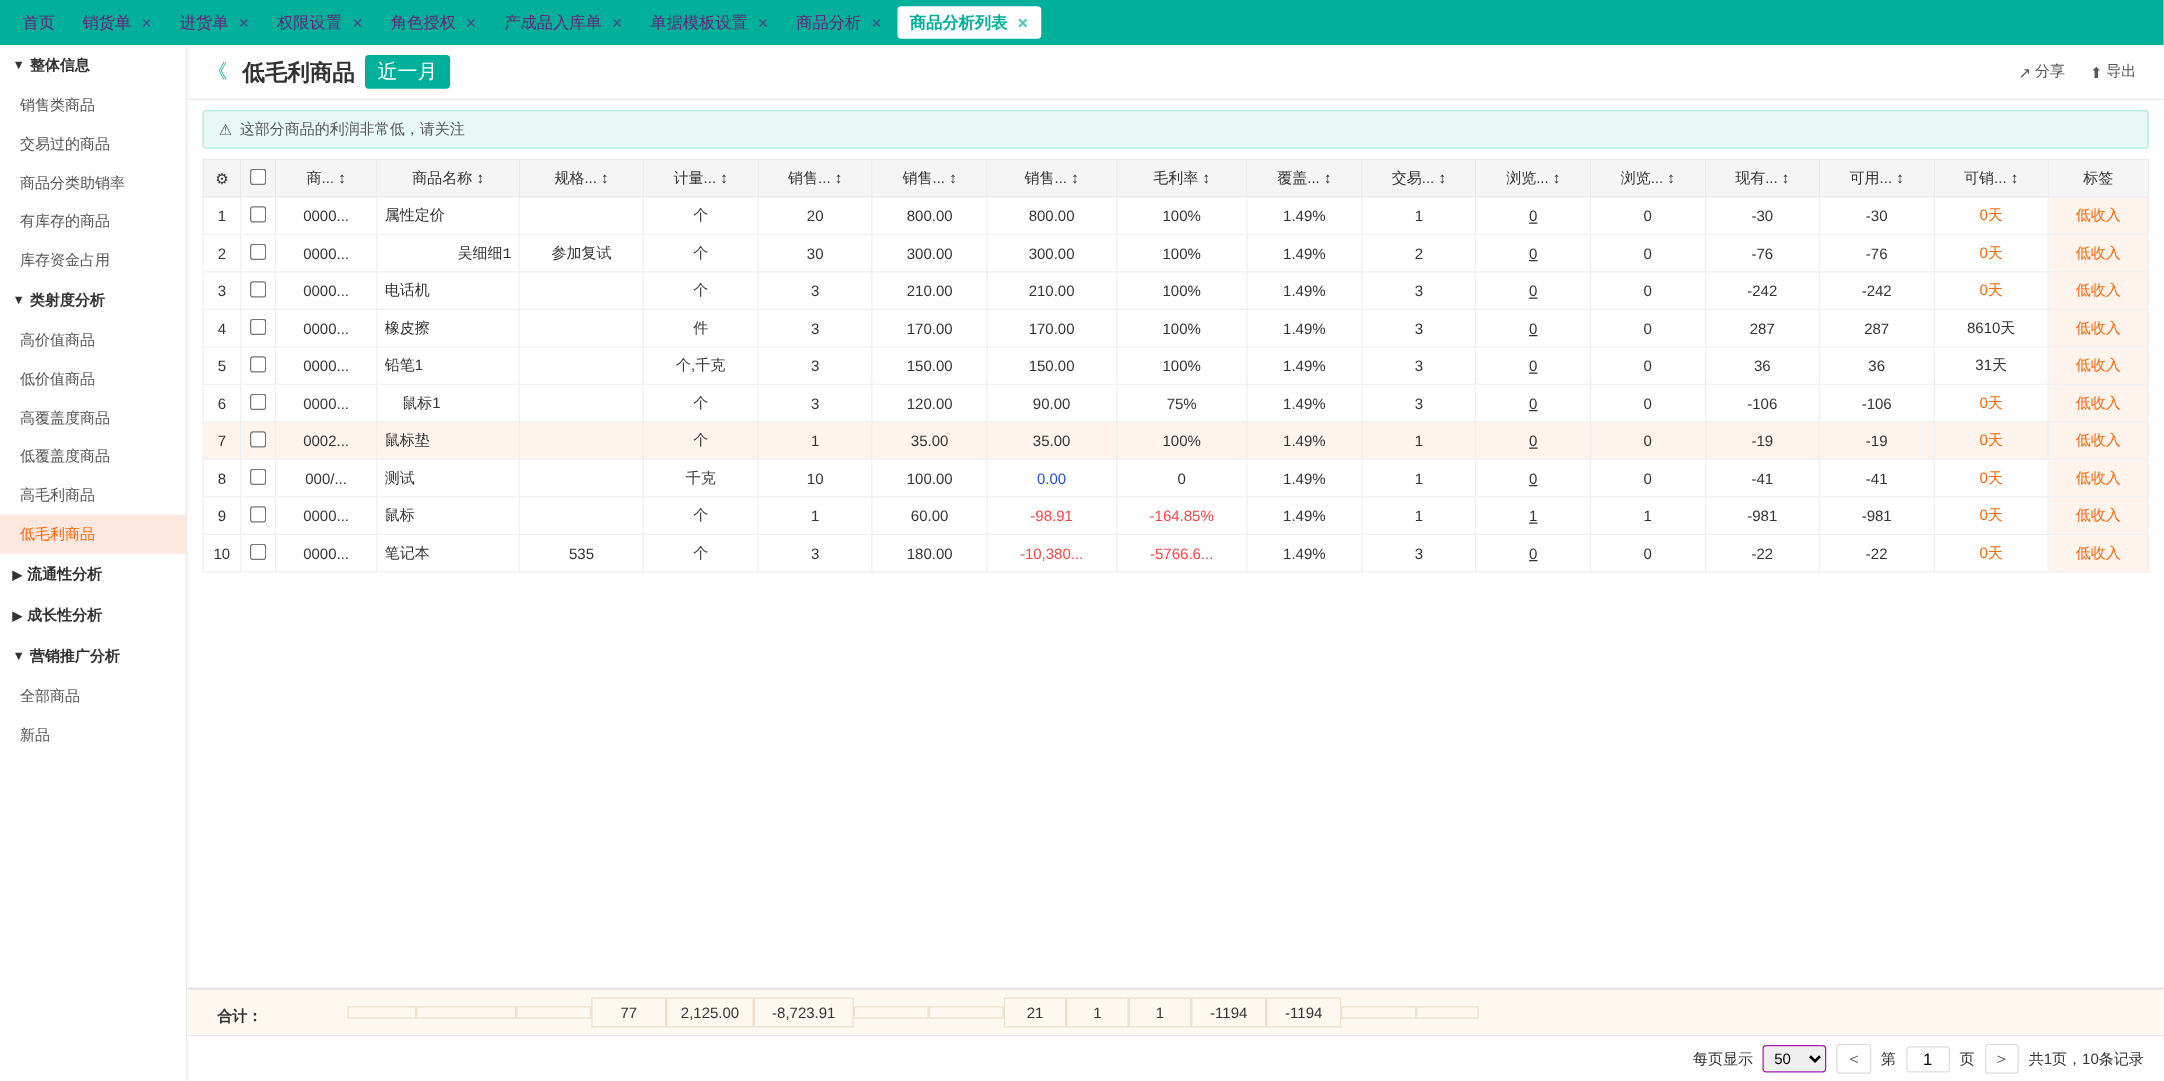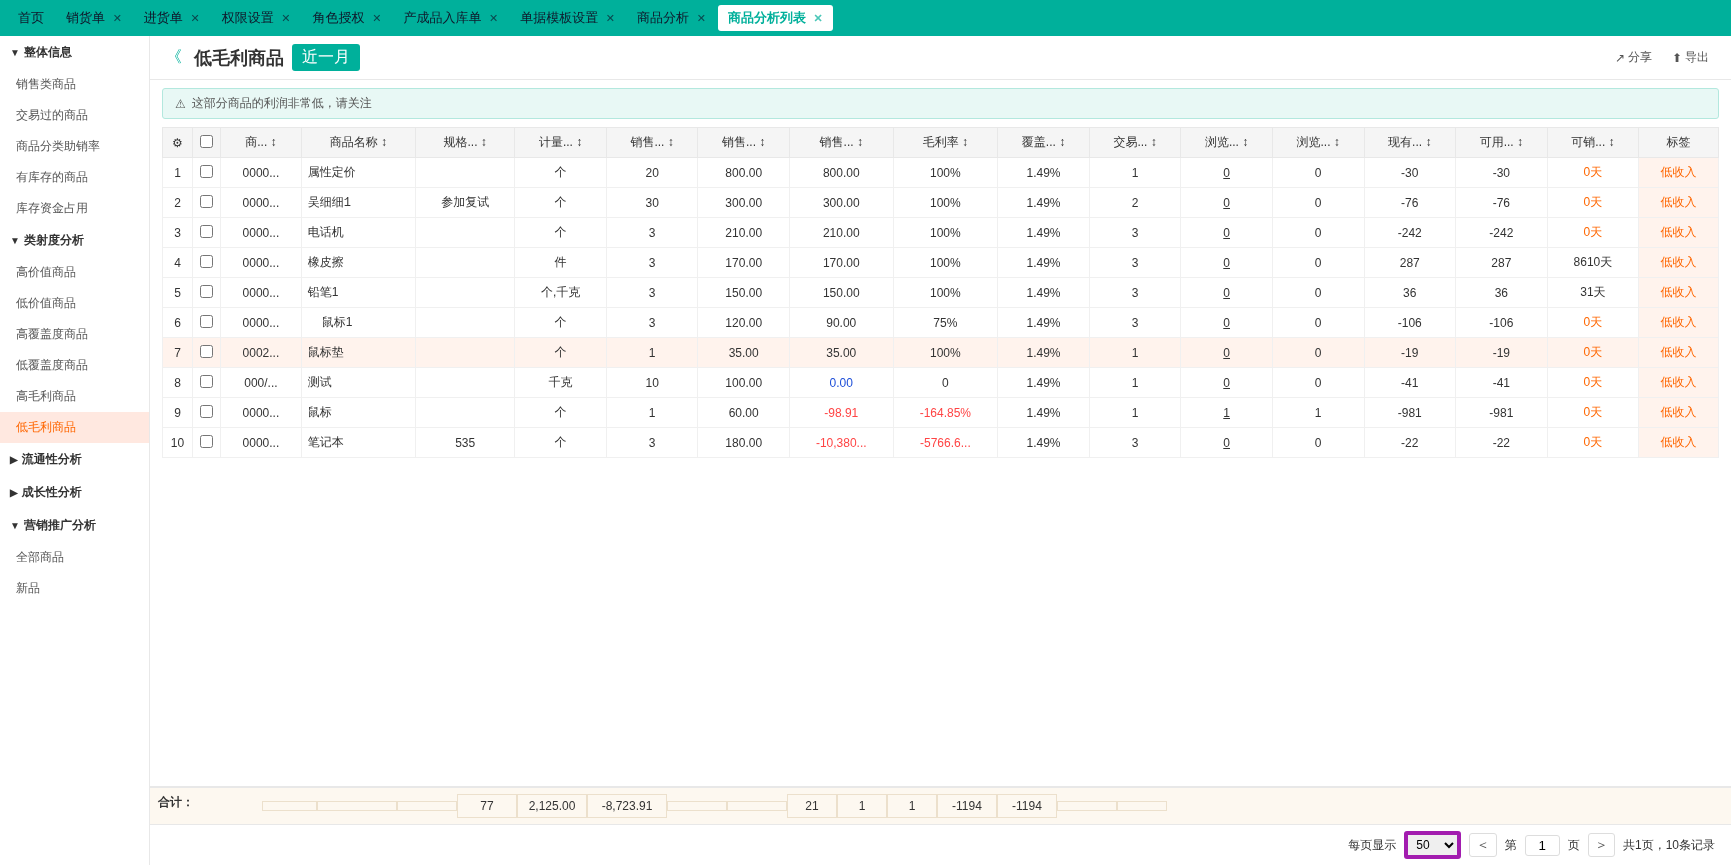--- a/index.html
+++ b/index.html
@@ -8,21 +8,21 @@
     
     .top-nav {
       background: #00b09b;
       display: flex;
       align-items: center;
       height: 36px;
       padding: 0 8px;
       gap: 2px;
     }
     .nav-item {
-      color: #0f172a;
+      color: #701a75;
       padding: 4px 10px;
       cursor: pointer;
       border-radius: 3px;
       white-space: nowrap;
       font-size: 13px;
     }
     .nav-item.active { background: #fff; color: #00b09b; font-weight: bold; }
     .nav-item .close-btn { margin-left: 4px; font-size: 11px; opacity: 0.7; }
 
     
@@ -143,44 +143,44 @@
       white-space: nowrap;
       color: #333;
     }
     tbody tr.highlighted { background: #fff3ed; }
     .col-settings { width: 30px; }
     .col-check { width: 28px; }
 
     
     .footer-totals {
       border-top: 2px solid #e8e8e8;
-      padding: 6px 8px;
+      padding: 6px 24px;
       background: #fdf8f0;
       display: flex;
-      align-items: flex-start;
+      align-items: flex-end;
       gap: 0;
       flex-shrink: 0;
       font-size: 12px;
     }
     .total-label { font-weight: bold; margin-right: 10px; }
 
     
     .pagination {
       display: flex;
       align-items: center;
       justify-content: flex-end;
       padding: 6px 16px;
       background: #fff;
       border-top: 1px solid #e8e8e8;
       gap: 8px;
       font-size: 12px;
       flex-shrink: 0;
     }
     .page-size-select {
-      border: 4px solid #a21caf;
+      border: 1px solid #a21caf;
       padding: 2px 4px;
       border-radius: 3px;
       font-size: 12px;
     }
     .page-btn {
       border: 1px solid #ddd;
       background: #fff;
       padding: 2px 6px;
       cursor: pointer;
       border-radius: 3px;
@@ -316,21 +316,21 @@
     <td>0</td>
     <td>-30</td>
     <td>-30</td>
     <td style="color:#ff6600">0天</td>
     <td style="color:#ff6600;background:#fff3ed;">低收入</td>
   </tr>
             <tr>
     <td>2</td>
     <td><input type="checkbox" style=""></td>
     <td>0000...</td>
-    <td style="text-align:left;font-family:Liberation Mono, monospace;">吴细细1</td>
+    <td style="text-align:right;font-family:Liberation Mono, monospace;">吴细细1</td>
     <td>参加复试</td>
     <td>个</td>
     <td>30</td>
     <td>300.00</td>
     <td style="color:#333">300.00</td>
     <td style="color:#333">100%</td>
     <td>1.49%</td>
     <td>2</td>
     <td style="text-decoration:underline;">0</td>
     <td>0</td>

